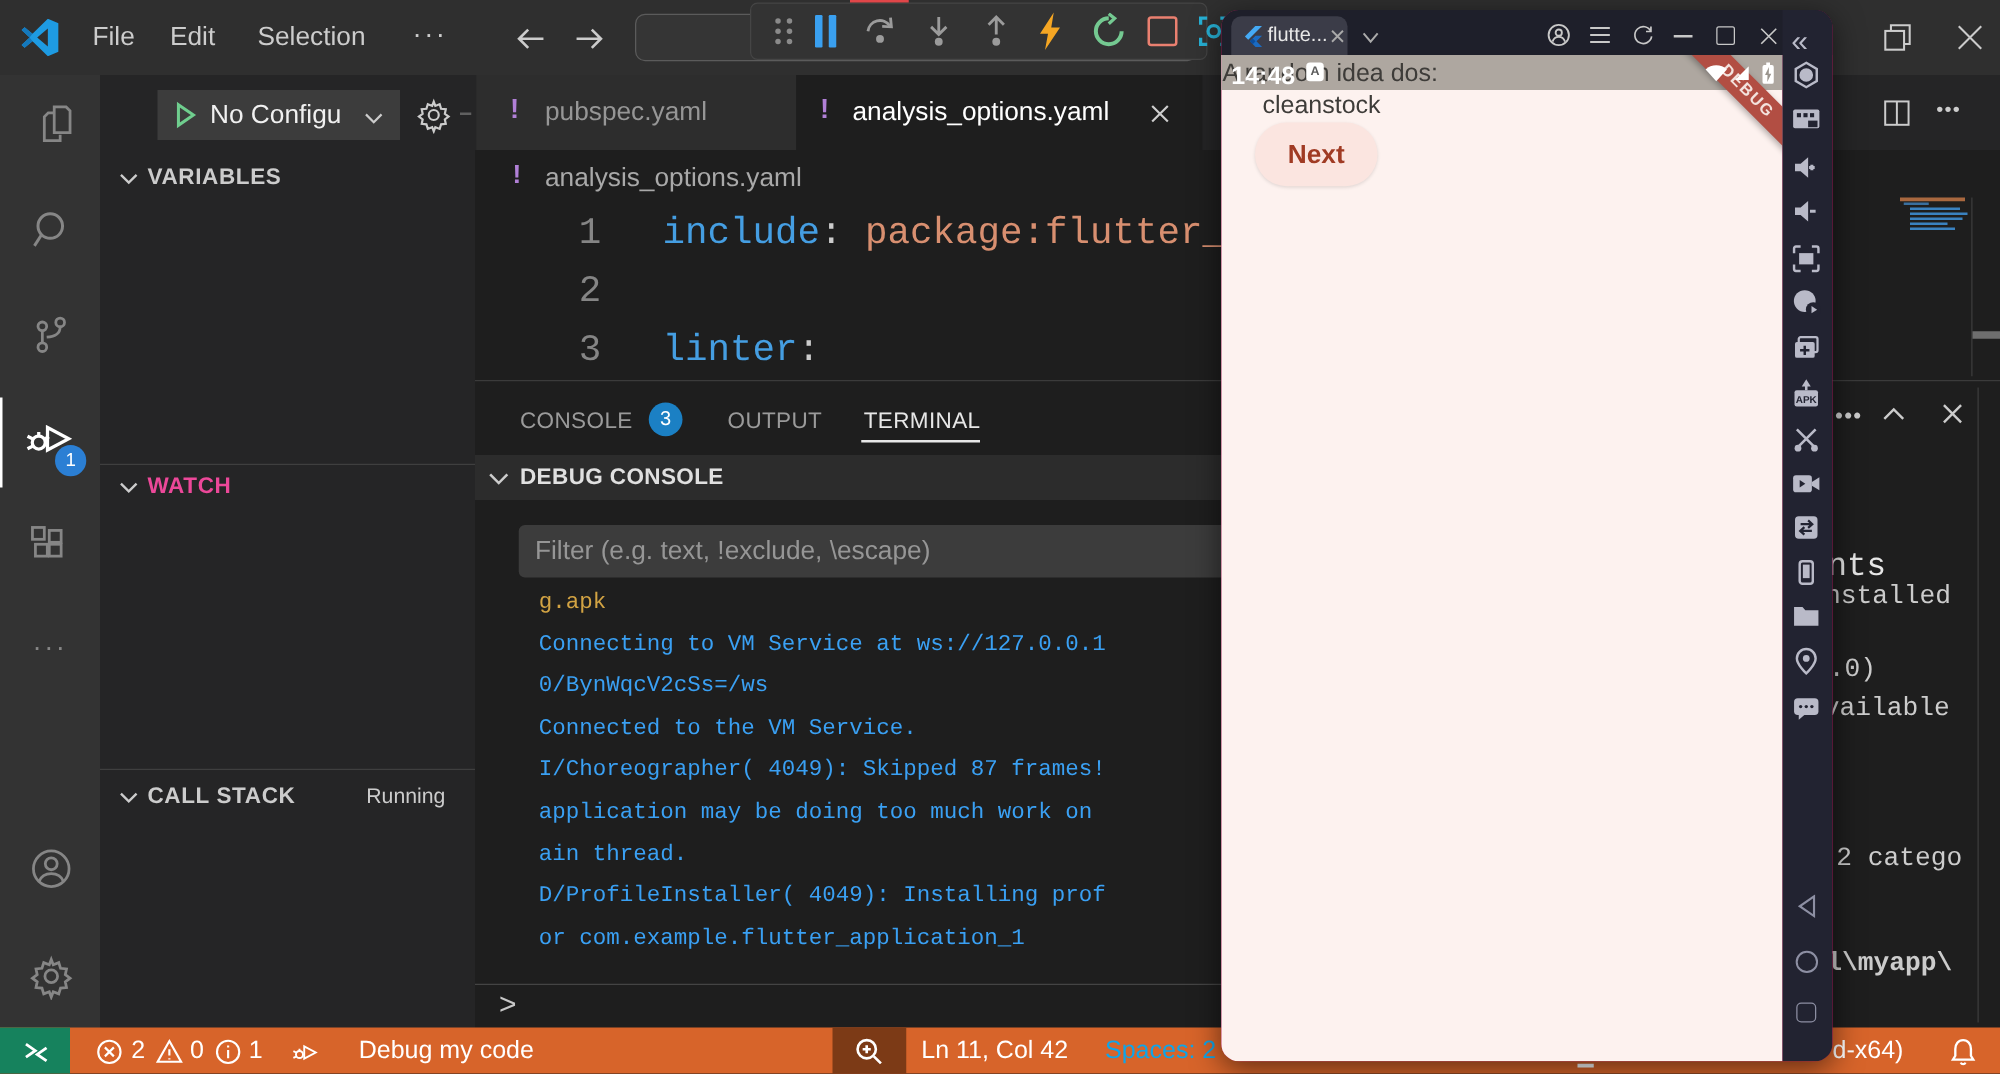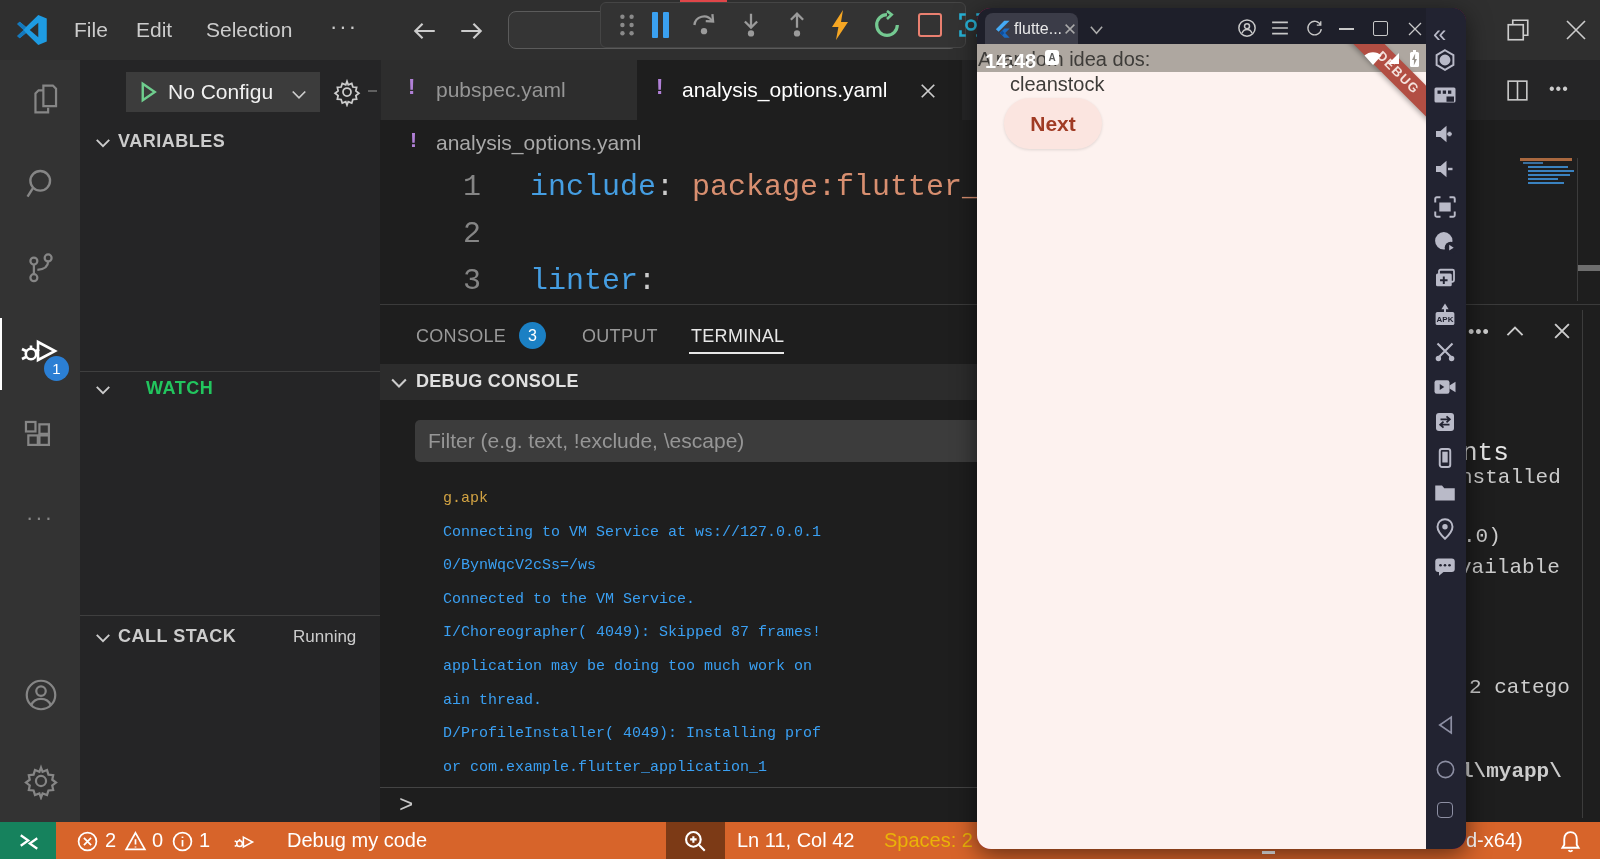--- a/index.html
+++ b/index.html
@@ -107,21 +107,21 @@
 
   <svg class="abs" style="left:93px;top:133px;" width="20" height="20" viewBox="0 0 16 16" fill="none" stroke="#cccccc" stroke-width="1.5">
     <path d="M3 5.5 L8 10.5 L13 5.5"></path>
   </svg>
   <div class="abs" style="left:118px;top:131px;color:#cccccc;font-size:18px;font-weight:bold;letter-spacing:0.5px;">VARIABLES</div>
 
   <div class="abs" style="left:80px;top:371px;width:300px;height:1px;background:#3f3f3f;"></div>
   <svg class="abs" style="left:93px;top:380px;" width="20" height="20" viewBox="0 0 16 16" fill="none" stroke="#cccccc" stroke-width="1.5">
     <path d="M3 5.5 L8 10.5 L13 5.5"></path>
   </svg>
-  <div class="abs" style="left:118px;top:378px;color:#22c55e;font-size:18px;font-weight:bold;letter-spacing:0.5px;margin-left:28px;">WATCH</div>
+  <div class="abs" style="left:118px;top:378px;color:#ec4899;font-size:18px;font-weight:bold;letter-spacing:0.5px;">WATCH</div>
 
   <div class="abs" style="left:80px;top:615px;width:300px;height:1px;background:#3f3f3f;"></div>
   <svg class="abs" style="left:93px;top:628px;" width="20" height="20" viewBox="0 0 16 16" fill="none" stroke="#cccccc" stroke-width="1.5">
     <path d="M3 5.5 L8 10.5 L13 5.5"></path>
   </svg>
   <div class="abs" style="left:118px;top:626px;color:#cccccc;font-size:18px;font-weight:bold;letter-spacing:0.5px;">CALL STACK</div>
   <div class="abs" style="left:293px;top:627px;color:#cccccc;font-size:17px;">Running</div>
 
   <div class="abs" style="left:380px;top:60px;width:1220px;height:60px;background:#252526;"></div>
   <div class="abs" style="left:381px;top:60px;width:256px;height:60px;background:#2d2d2d;"></div>
@@ -174,21 +174,21 @@
 
   <div class="abs" style="left:380px;top:364px;width:1080px;height:36px;background:#2c2c2c;"></div>
   <svg class="abs" style="left:388px;top:372px;" width="22" height="22" viewBox="0 0 16 16" fill="none" stroke="#cccccc" stroke-width="1.5">
     <path d="M3 5.5 L8 10.5 L13 5.5"></path>
   </svg>
   <div class="abs" style="left:416px;top:371px;color:#e0e0e0;font-size:18px;font-weight:bold;letter-spacing:0.3px;">DEBUG CONSOLE</div>
 
   <div class="abs" style="left:415px;top:420px;width:1020px;height:42px;background:#3c3c3c;border-radius:5px;"></div>
   <div class="abs" style="left:428px;top:429px;color:#969696;font-size:21px;">Filter (e.g. text, !exclude, \escape)</div>
 
-  <div class="abs mono" style="left:431px;top:482px;font-size:15px;line-height:33.6px;white-space:pre;color:#3aa0f3;margin-left:12px;"><span style="color:#d2a343;">g.apk</span>
+  <div class="abs mono" style="left:431px;top:466px;font-size:18px;line-height:33.6px;white-space:pre;color:#3aa0f3;"><span style="color:#d2a343;">g.apk</span>
 Connecting to VM Service at ws://127.0.0.1
 0/BynWqcV2cSs=/ws
 Connected to the VM Service.
 I/Choreographer( 4049): Skipped 87 frames!
 application may be doing too much work on 
 ain thread.
 D/ProfileInstaller( 4049): Installing prof
 or com.example.flutter_application_1</div>
   <div class="abs" style="left:380px;top:787px;width:1080px;height:1px;background:#444444;"></div>
   <div class="abs mono" style="left:399px;top:792px;color:#c8c8c8;font-size:24px;">&gt;</div>
@@ -226,21 +226,21 @@
     <circle cx="7" cy="13.5" r="2.6"></circle>
     <path d="M7 10.9 v-1.6 M4.5 12 l-2 -1 M4.5 15 l-2 1"></path>
   </svg>
   <div class="abs" style="left:287px;top:829px;color:#ffffff;font-size:20px;">Debug my code</div>
   <div class="abs" style="left:666px;top:822px;width:59px;height:37px;background:#7c3a16;"></div>
   <svg class="abs" style="left:682px;top:828px;" width="26" height="26" viewBox="0 0 16 16" fill="none" stroke="#ffffff" stroke-width="1.3">
     <circle cx="7" cy="7" r="4.5"></circle>
     <path d="M10.5 10.5 L14 14 M5 7 H9 M7 5 V9"></path>
   </svg>
   <div class="abs" style="left:737px;top:829px;color:#ffffff;font-size:20px;">Ln 11, Col 42</div>
-  <div class="abs" style="left:884px;top:829px;color:#eab308;font-size:20px;">Spaces: 2</div>
+  <div class="abs" style="left:884px;top:829px;color:#0ea5e9;font-size:20px;">Spaces: 2</div>
   <div class="abs" style="left:1466px;top:829px;color:#ffffff;font-size:20px;">d-x64)</div>
   <svg class="abs" style="left:1558px;top:829px;" width="25" height="25" viewBox="0 0 16 16" fill="none" stroke="#ffffff" stroke-width="1.2">
     <path d="M8 2 c-2.5 0 -4 2 -4 4.5 V10 L2.8 12 H13.2 L12 10 V6.5 C12 4 10.5 2 8 2 Z M6.8 13.5 a1.3 1.3 0 0 0 2.4 0"></path>
   </svg>
   <div class="abs" style="left:1262px;top:851px;width:13px;height:3px;background:#ffffff;"></div>
 
   <div class="abs" style="left:600px;top:2px;width:366px;height:46px;background:#333333;border:1px solid #454545;border-radius:6px;"></div>
   <div class="abs" style="left:680px;top:0;width:47px;height:2px;background:#e04649;"></div>
 
   <svg class="abs" style="left:616px;top:12px;" width="22" height="26" viewBox="0 0 12 14">

